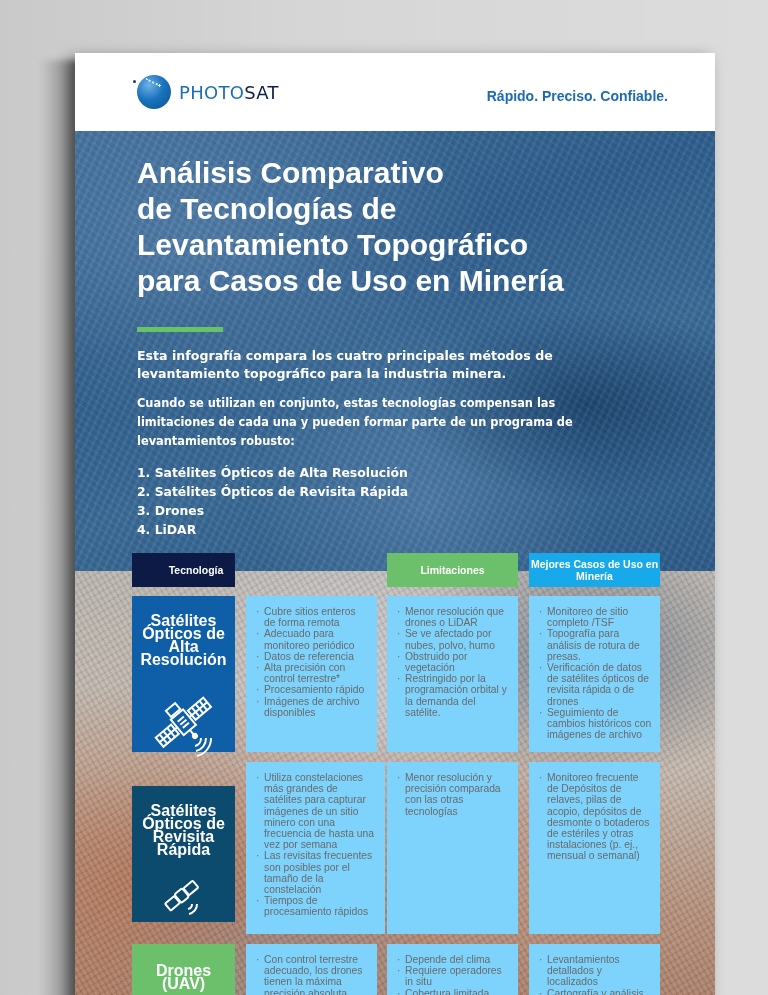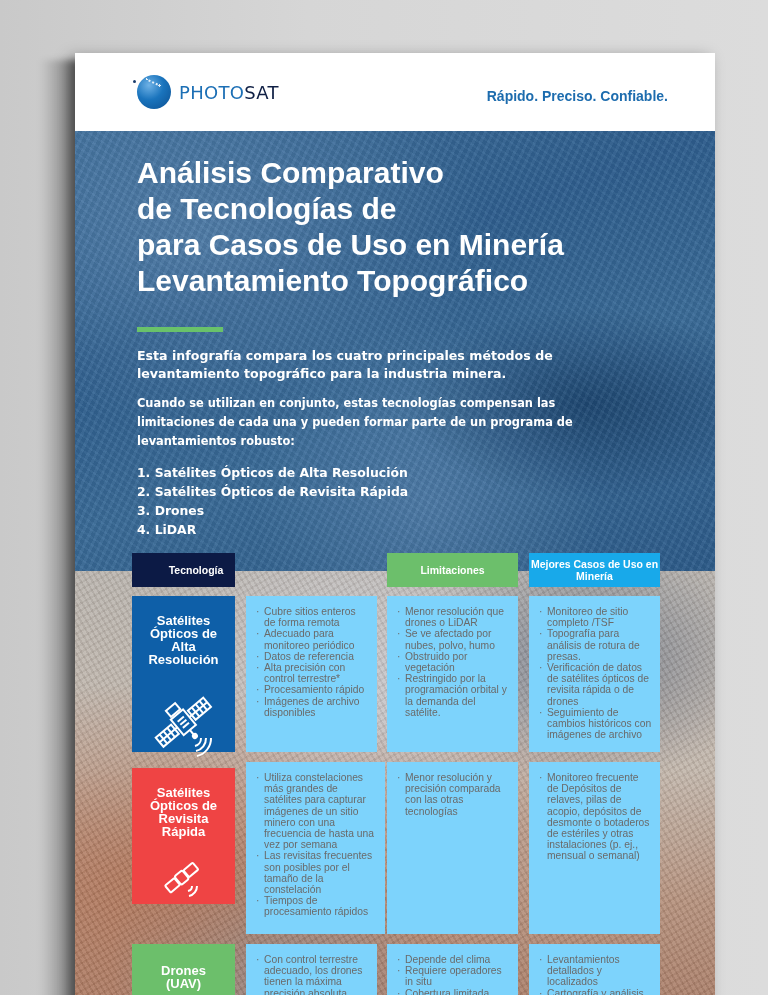--- a/index.html
+++ b/index.html
@@ -100,21 +100,21 @@
   }
   .col-0 { left: 57px; width: 103px; padding-left: 25px; }
   .col-1 { left: 171px; width: 131px; }
   .col-2 { left: 312px; width: 131px; }
   .col-3 { left: 454px; width: 131px; }
   .tech-cell {
     position: absolute; display: flex; flex-direction: column; align-items: center;
     color: #fff; text-align: center;
   }
   .tech-name {
-    font-family: "Liberation Sans", sans-serif; font-weight: bold; font-size: 13px; line-height: 13px;
+    font-family: "Liberation Sans", sans-serif; font-weight: bold; font-size: 16px; line-height: 13px;
     margin-top: 18px; padding: 0 10px;
   }
   .tech-icon { margin-top: 22px; }
   .card {
     position: absolute; background: #7dd3fc;
     padding: 10px 8px 8px 10px;
   }
   .card ul { list-style: none; }
   .card li {
     font-family: "Liberation Sans", sans-serif; font-size: 10.3px; line-height: 11.2px; color: #6a6a6a;
@@ -137,22 +137,22 @@
       </div>
     </div>
     <div class="tagline">Rápido. Preciso. Confiable.</div>
   </div>
 
   <div class="hero">
     <div class="hero-texture"></div>
     <h1 class="title">
       <span>Análisis Comparativo</span>
       <span>de Tecnologías de</span>
+      <span>Levantamiento Topográfico</span>
       <span>para Casos de Uso en Minería</span>
-      <span>Levantamiento Topográfico</span>
     </h1>
     <div class="title-rule"></div>
     <p class="intro">Esta infografía compara los cuatro principales métodos de levantamiento topográfico para la industria minera.</p>
     <p class="intro2">Cuando se utilizan en conjunto, estas tecnologías compensan las limitaciones de cada una y pueden formar parte de un programa de levantamientos robusto:</p>
     <ol class="tech-list">
       <li>1. Satélites Ópticos de Alta Resolución</li>
       <li>2. Satélites Ópticos de Revisita Rápida</li>
       <li>3. Drones</li>
       <li>4. LiDAR</li>
     </ol>
@@ -218,21 +218,21 @@
   </div>
   <div class="card" style="left:454px; top:543px; width:131px; height:156px;">
     <ul>
       <li>Monitoreo de sitio completo /TSF</li>
       <li>Topografía para análisis de rotura de presas.</li>
       <li>Verificación de datos de satélites ópticos de revisita rápida o de drones</li>
       <li>Seguimiento de cambios históricos con imágenes de archivo</li>
     </ul>
   </div>
 
-  <div class="tech-cell" style="left:57px; top:715px; width:103px; height:136px; background:#ef4444;">
+  <div class="tech-cell" style="left:57px; top:733px; width:103px; height:136px; background:#0c4a6e;">
     <div class="tech-name">Satélites Ópticos de Revisita Rápida</div>
     <div class="tech-icon" style="margin-top:20px;">
       <svg width="44" height="42" viewBox="0 0 44 42" fill="none" stroke="#fff" stroke-width="2">
         <g transform="rotate(-40 20 20)">
           <rect x="2" y="15" width="12" height="9" rx="1"></rect>
           <rect x="26" y="15" width="12" height="9" rx="1"></rect>
           <rect x="15" y="14" width="10" height="11" rx="2"></rect>
         </g>
         <path d="M30 28 a5 5 0 0 1 -4 5"></path>
         <path d="M35 28 a10 10 0 0 1 -8 10"></path>

